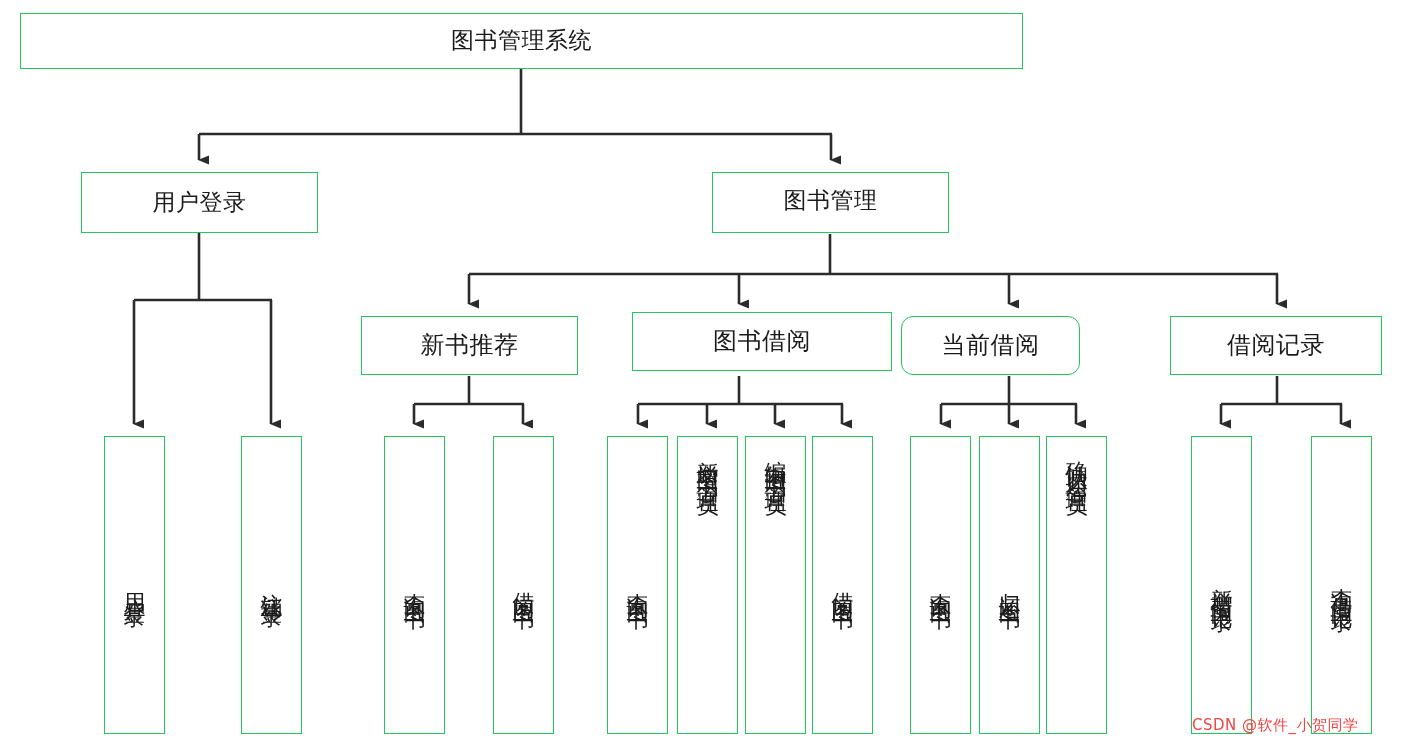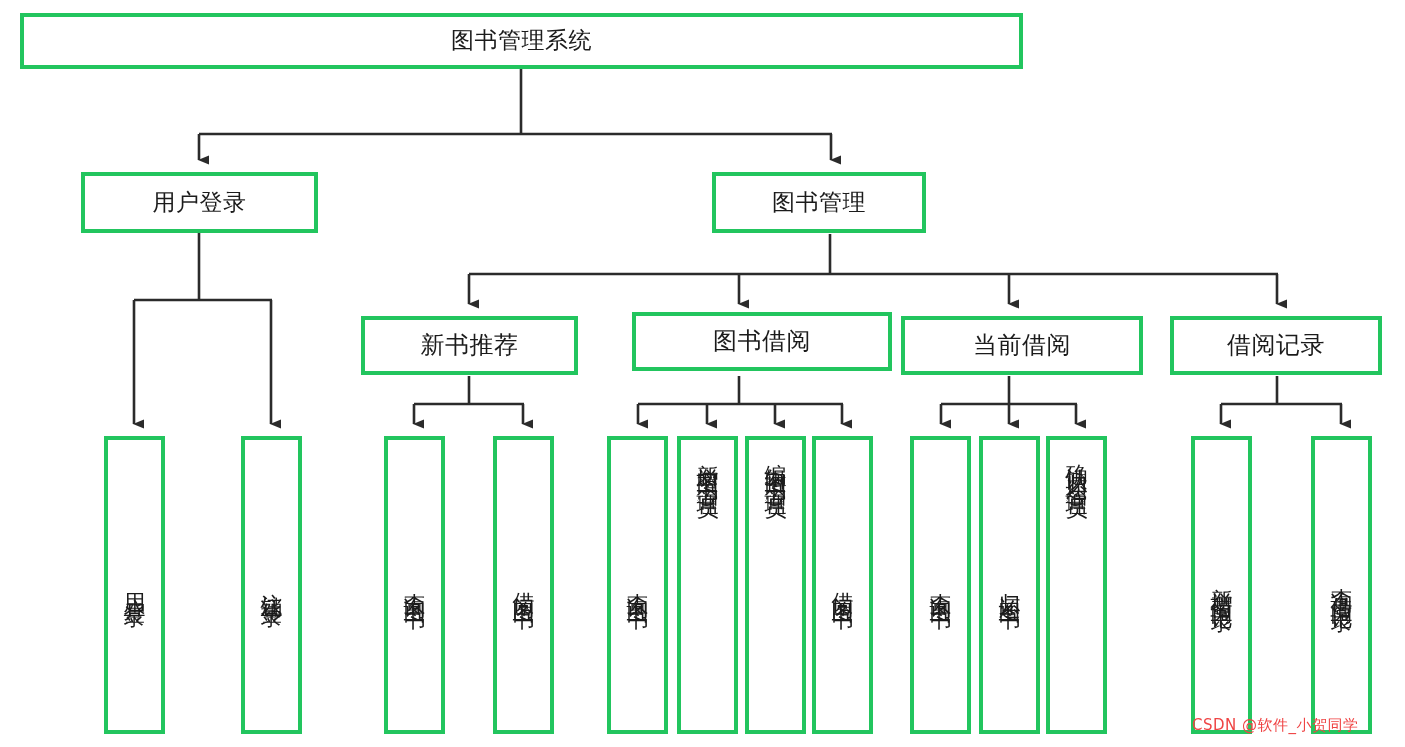--- a/index.html
+++ b/index.html
@@ -24,21 +24,21 @@
     left: 0;
     top: 0;
     width: 1405px;
     height: 747px;
     pointer-events: none;
   }
   .node {
     position: absolute;
     box-sizing: border-box;
     background: #ffffff;
-    border: 4px solid #22c55e;
+    border: 1px solid #22c55e;
     display: flex;
     align-items: center;
     justify-content: center;
     z-index: 2;
   }
   .node .lbl {
     color: #1b1b1b;
     letter-spacing: 0.5px;
     white-space: nowrap;
     line-height: 1.18;
@@ -126,31 +126,31 @@
     </g>
   </svg>
 
   <div class="node root" style="left:20px; top:13px; width:1003px; height:56px;">
     <span class="lbl">图书管理系统</span>
   </div>
 
   <div class="node lvl2" style="left:81px; top:172px; width:237px; height:61px;">
     <span class="lbl">用户登录</span>
   </div>
-  <div class="node lvl2" style="left:712px; top:172px; width:214px; height:61px;">
+  <div class="node lvl2" style="left:712px; top:172px; width:237px; height:61px;font-family:Liberation Mono, monospace;">
     <span class="lbl">图书管理</span>
   </div>
 
   <div class="node lvl3" style="left:361px; top:316px; width:217px; height:59px;">
     <span class="lbl">新书推荐</span>
   </div>
   <div class="node lvl3" style="left:632px; top:312px; width:260px; height:59px;">
     <span class="lbl">图书借阅</span>
   </div>
-  <div class="node lvl3" style="left:901px; top:316px; width:242px; height:59px;">
+  <div class="node lvl3" style="left:901px; top:316px; width:179px; height:59px;border-radius:12px;">
     <span class="lbl">当前借阅</span>
   </div>
   <div class="node lvl3" style="left:1170px; top:316px; width:212px; height:59px;">
     <span class="lbl">借阅记录</span>
   </div>
 
   <div class="node leaf centered" style="left:104px; top:436px; width:61px; height:298px;">
     <span class="lbl">用户登录</span>
   </div>
   <div class="node leaf centered" style="left:241px; top:436px; width:61px; height:298px;">

